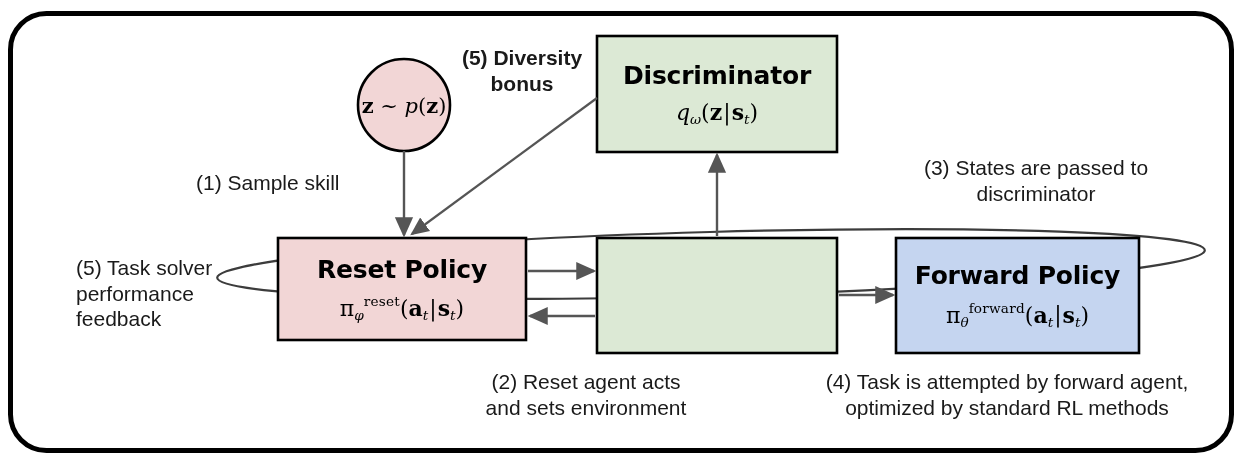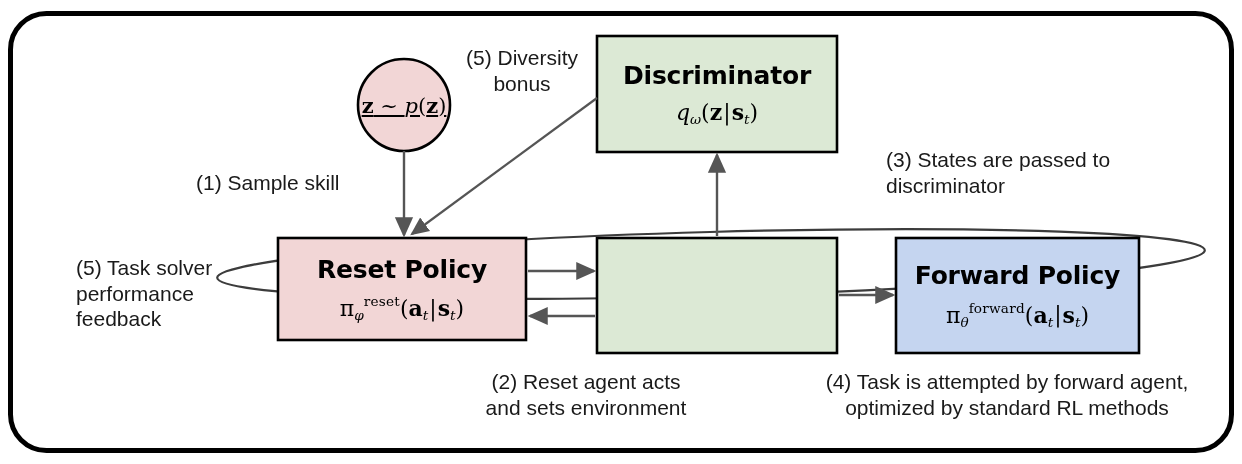--- a/index.html
+++ b/index.html
@@ -7,21 +7,21 @@
   #stage{position:relative;width:1242px;height:464px;overflow:hidden;background:#fff;}
   #svgroot{position:absolute;left:0;top:0;width:1242px;height:464px;}
 
   .node-label{position:absolute;display:flex;flex-direction:column;align-items:center;
     justify-content:center;text-align:center;pointer-events:none;}
   .node-title{font-family:"DejaVu Sans","Liberation Sans",sans-serif;font-weight:bold;
     font-size:25px;color:#000;line-height:1.1;letter-spacing:-0.2px;}
   .node-formula{font-family:"DejaVu Serif","Liberation Serif",serif;font-size:22px;color:#000;
     margin-top:12px;line-height:1;white-space:nowrap;}
   .circle-formula{font-family:"DejaVu Serif","Liberation Serif",serif;font-size:21px;color:#000;
-    white-space:nowrap;text-decoration:underline;}
+    white-space:nowrap;}
 
   .ann{position:absolute;font-family:"Liberation Sans",sans-serif;font-size:21px;color:#1a1a1a;
     line-height:1.22;white-space:pre-line;pointer-events:none;}
   .ann.center{text-align:center;}
   .ann.left{text-align:left;}
 
   
   .mi{font-style:italic;}
   .mb{font-weight:bold;font-style:normal;}
   .sup{font-size:0.62em;vertical-align:0.72em;font-style:normal;letter-spacing:0.2px;}
@@ -85,26 +85,26 @@
   <div class="node-label" style="left:896px;top:238px;width:243px;height:115px;">
     <span class="node-title">Forward Policy</span>
     <span class="node-formula">π<span class="sub">θ</span><span class="sup">forward</span>(<span class="mb">a</span><span class="sub">t</span><span class="bar">|</span><span class="mb">s</span><span class="sub">t</span>)</span>
   </div>
 
   <div class="ann left" style="left:196px;top:170px;">(1) Sample skill</div>
 
   <div class="ann center" style="left:455px;top:369px;width:262px;">(2) Reset agent acts
 and sets environment</div>
 
-  <div class="ann left" style="left:886px;top:147px;width:300px;">(3) States are passed to
+  <div class="ann left" style="left:886px;top:155px;width:300px;text-align:center;">(3) States are passed to
 discriminator</div>
 
   <div class="ann center" style="left:797px;top:369px;width:420px;">(4) Task is attempted by forward agent,
 optimized by standard RL methods</div>
 
-  <div class="ann center" style="left:452px;top:45px;width:140px;">(5) Diversity
+  <div class="ann center" style="left:452px;top:45px;width:140px;font-weight:bold;">(5) Diversity
 bonus</div>
 
   <div class="ann left" style="left:36px;top:255px;width:190px;margin-left:40px;">(5) Task solver
 performance
 feedback</div>
 
 </div>
 
 </body></html>

